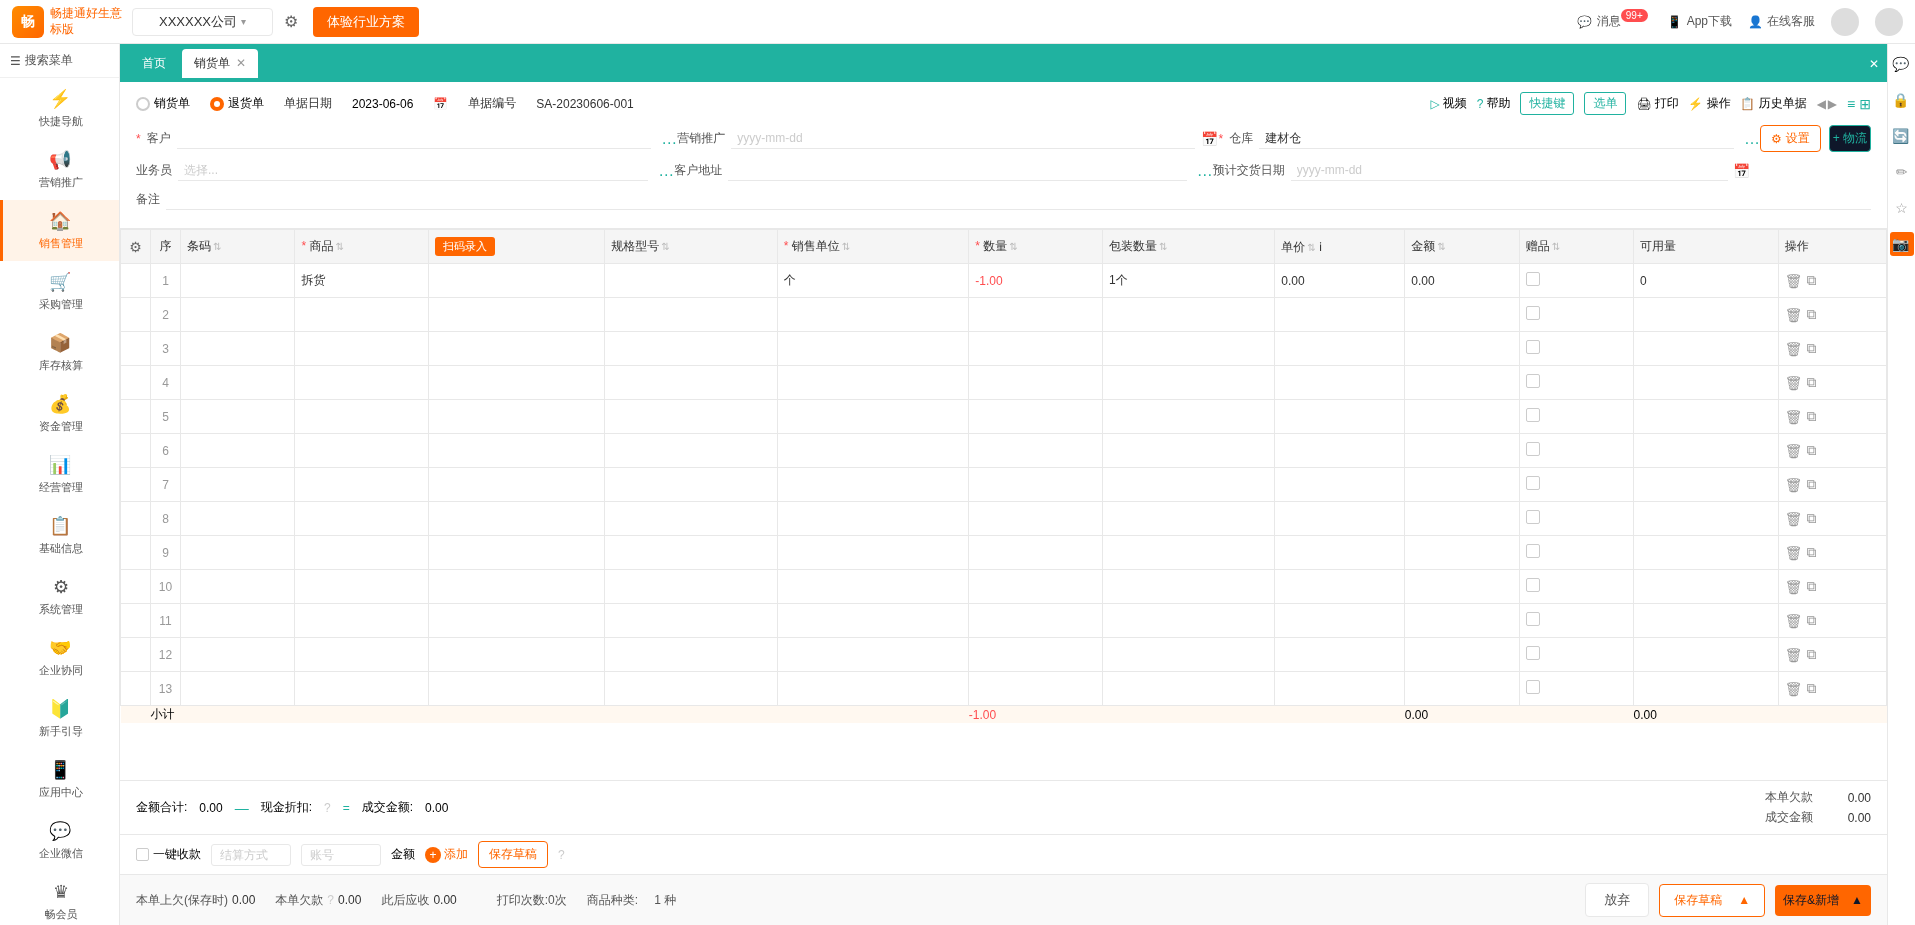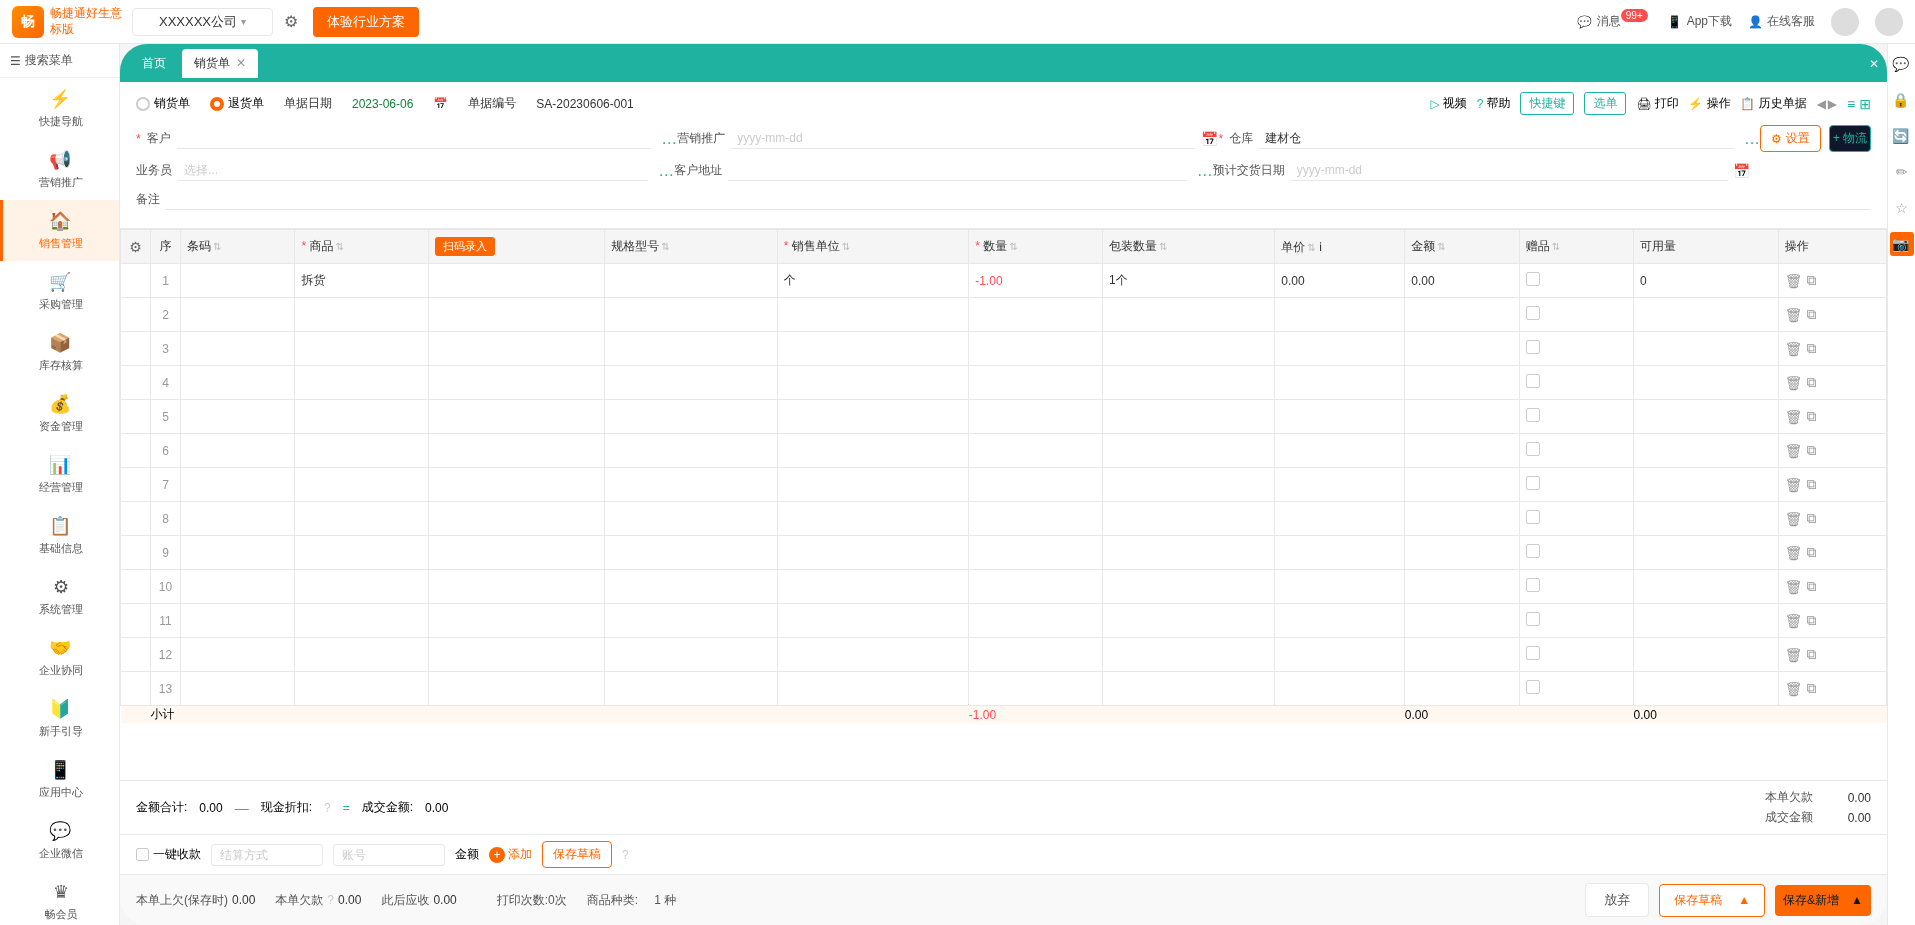--- a/index.html
+++ b/index.html
@@ -25,40 +25,40 @@
 
     
     .sidebar { width: 120px; background: #fff; border-right: 1px solid #e8e8e8; display: flex; flex-direction: column; flex-shrink: 0; }
     .sidebar-item { display: flex; flex-direction: column; align-items: center; padding: 10px 0; cursor: pointer; color: #555; gap: 4px; border-left: 3px solid transparent; }
     .sidebar-item.active { color: #ff6600; background: #fff3e8; border-left-color: #ff6600; }
     .sidebar-icon { font-size: 18px; }
     .sidebar-label { font-size: 11px; }
     .sidebar-search { display: flex; align-items: center; gap: 4px; padding: 8px 10px; border-bottom: 1px solid #f0f0f0; cursor: pointer; color: #555; }
 
     
-    .content { flex: 1; display: flex; flex-direction: column; overflow: hidden; border-radius: 27px; }
+    .content { flex: 1; display: flex; flex-direction: column; overflow: hidden; }
 
     
     .tab-bar { background: #20b2a0; display: flex; align-items: center; height: 38px; padding: 0 8px; gap: 2px; flex-shrink: 0; }
     .tab-home { color: white; padding: 6px 14px; cursor: pointer; font-size: 13px; }
     .tab-item { background: white; color: #333; padding: 6px 12px; border-radius: 4px 4px 0 0; display: flex; align-items: center; gap: 6px; cursor: pointer; font-size: 13px; }
     .tab-close { color: #999; font-size: 12px; cursor: pointer; }
     .tab-bar-right { margin-left: auto; color: white; font-size: 16px; cursor: pointer; }
 
     
     .form-area { background: #fff; padding: 10px 16px; border-bottom: 1px solid #e8e8e8; flex-shrink: 0; }
 
     
     .radio-row { display: flex; align-items: center; gap: 20px; margin-bottom: 10px; }
     .radio-item { display: flex; align-items: center; gap: 4px; cursor: pointer; }
     .radio-circle { width: 14px; height: 14px; border-radius: 50%; border: 2px solid #ccc; }
     .radio-circle.checked { border-color: #ff6600; background: #ff6600; }
     .radio-inner { width: 6px; height: 6px; background: white; border-radius: 50%; margin: 2px; }
     .date-label { color: #333; }
-    .date-value { color: #15803d; font-weight: 500; }
+    .date-value { color: #000000; font-weight: 500; }
     .bill-no-label { color: #333; }
     .bill-no-value { color: #333; }
     .calendar-icon { color: #20b2a0; cursor: pointer; }
     .meta-action-item { display: flex; align-items: center; gap: 3px; cursor: pointer; }
     .meta-action-item .icon { color: #20b2a0; }
     .btn-quickkey { background: #fff; border: 1px solid #20b2a0; color: #20b2a0; border-radius: 3px; padding: 2px 8px; cursor: pointer; }
     .btn-select { background: #fff; border: 1px solid #20b2a0; color: #20b2a0; border-radius: 3px; padding: 2px 8px; cursor: pointer; }
     .hist-arrows { display: flex; gap: 2px; }
     .hist-arrow { color: #999; cursor: pointer; font-size: 12px; }
     .view-icons { display: flex; gap: 4px; }
@@ -99,21 +99,21 @@
     
     .footer-sum { background: #fff; border-top: 1px solid #e8e8e8; padding: 8px 16px; display: flex; align-items: center; gap: 12px; flex-shrink: 0; }
     .dash-icon { color: #20b2a0; font-size: 14px; }
     .equal-icon { color: #20b2a0; }
     .question-icon { color: #ccc; cursor: pointer; }
 
     
     .footer-payment { background: #fff; border-top: 1px solid #e8e8e8; padding: 6px 16px; display: flex; align-items: center; gap: 10px; flex-shrink: 0; }
     .one-click-pay { display: flex; align-items: center; gap: 4px; }
     .checkbox-sm { width: 13px; height: 13px; border: 1px solid #ccc; border-radius: 2px; cursor: pointer; display: inline-block; }
-    .pay-input { border: 1px solid #e8e8e8; border-radius: 3px; padding: 3px 8px; color: #333; width: 112px; }
+    .pay-input { border: 1px solid #e8e8e8; border-radius: 3px; padding: 3px 8px; color: #333; width: 80px; }
     .pay-input::placeholder { color: #ccc; }
     .add-btn { display: flex; align-items: center; gap: 3px; color: #ff6600; cursor: pointer; }
     .add-icon { width: 16px; height: 16px; background: #ff6600; color: white; border-radius: 50%; display: flex; align-items: center; justify-content: center; font-size: 12px; }
     .feiyong-btn { border: 1px solid #ff6600; color: #ff6600; background: white; border-radius: 4px; padding: 4px 10px; cursor: pointer; }
     .right-summary { margin-left: auto; display: flex; flex-direction: column; align-items: flex-end; gap: 3px; }
     .summary-line { display: flex; gap: 8px; align-items: center; }
     .summary-label { color: #555; }
     .summary-value { color: #333; font-weight: 500; min-width: 50px; text-align: right; }
 
     

